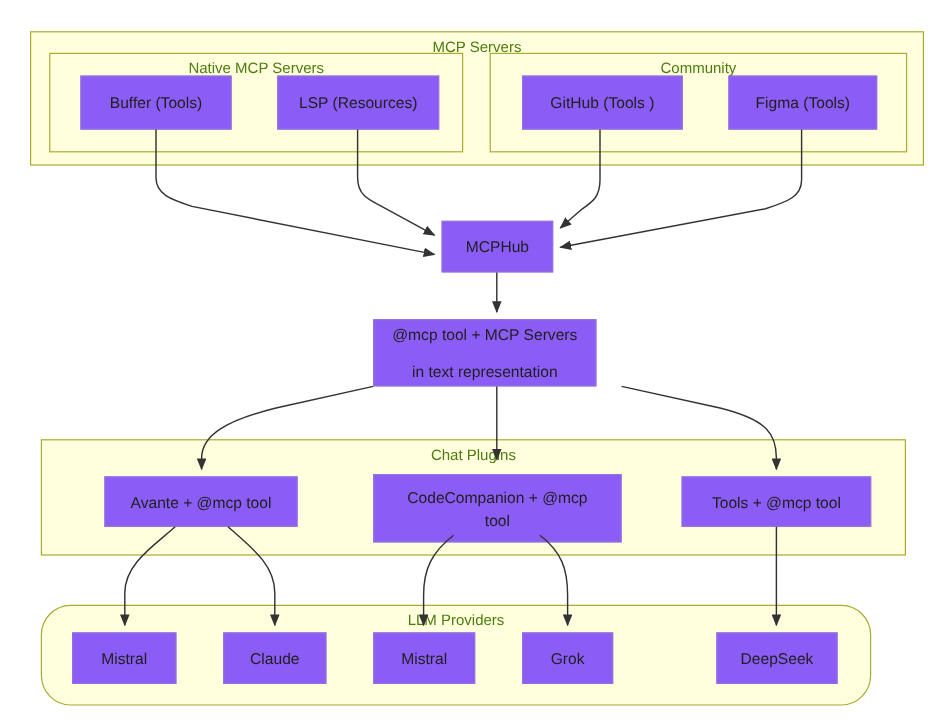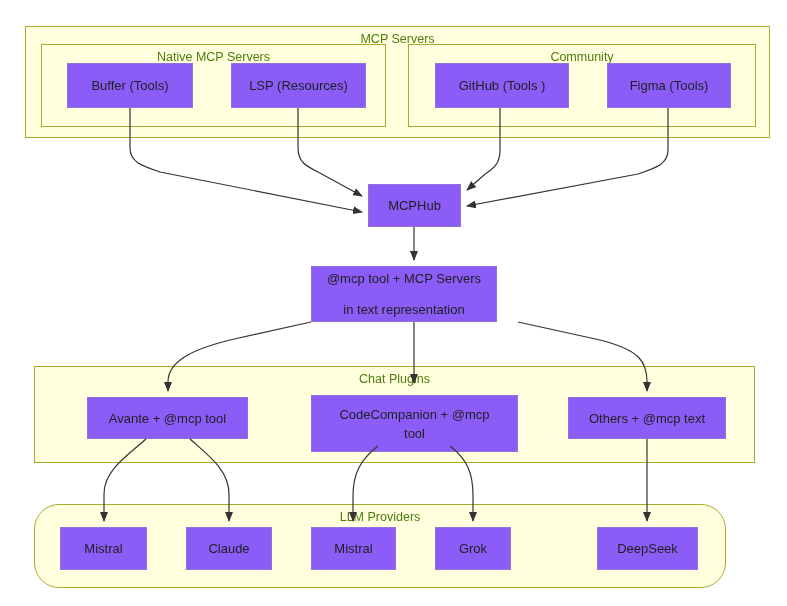--- a/index.html
+++ b/index.html
@@ -114,21 +114,21 @@
   <div class="node" style="left:87px; top:397px; width:161px; height:42px;">
     <span>Avante + @mcp tool</span>
   </div>
 
   <div class="node" style="left:311px; top:395px; width:207px; height:57px; flex-direction:column; justify-content:center;">
     <span>CodeCompanion + @mcp</span>
     <span>tool</span>
   </div>
 
   <div class="node" style="left:568px; top:397px; width:158px; height:42px;">
-    <span>Others + @mcp text</span>
+    <span>Tools + @mcp tool</span>
   </div>
 
   <div class="cluster" style="left:34px; top:504px; width:692px; height:84px;border-radius:25px;">
     <div class="cluster-label">LLM Providers</div>
   </div>
 
   <div class="node" style="left:60px; top:527px; width:87px; height:43px;">
     <span>Mistral</span>
   </div>
 

